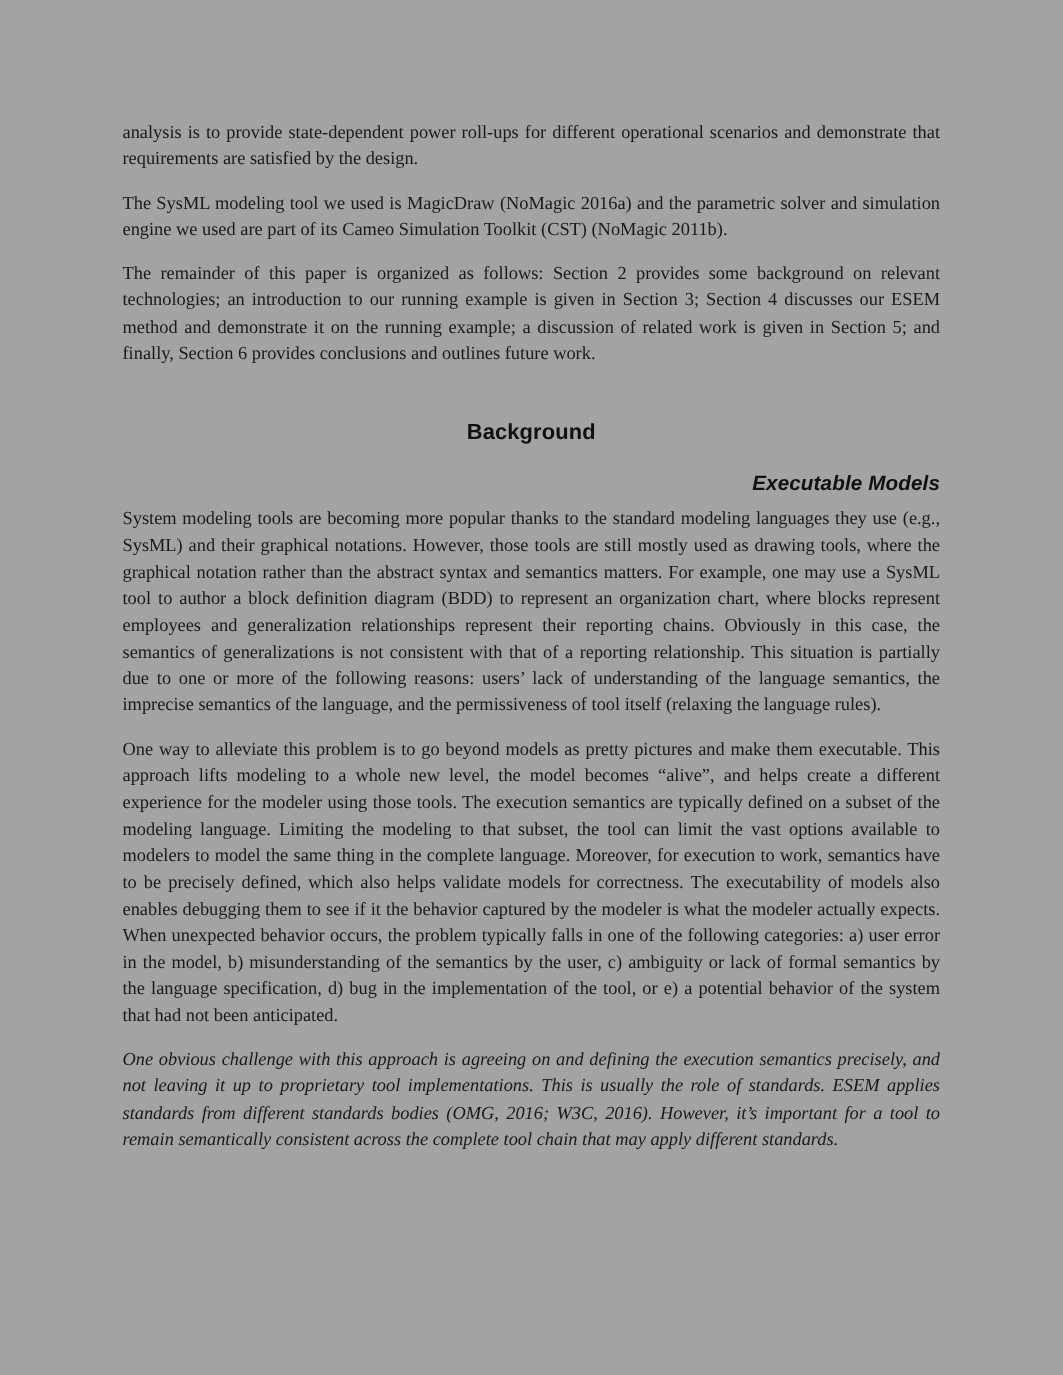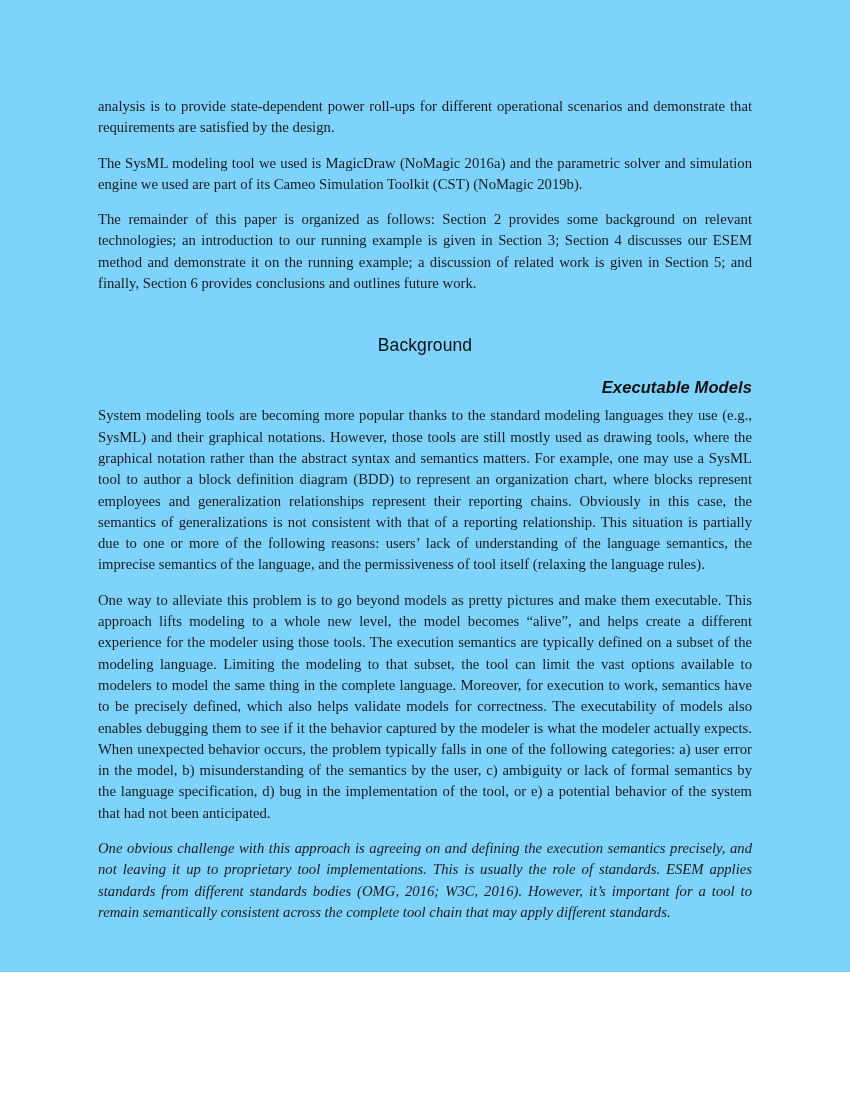--- a/index.html
+++ b/index.html
@@ -3,22 +3,22 @@
 <meta charset="utf-8">
 <style>
   html, body {
     margin: 0;
     padding: 0;
     background: #ffffff;
   }
   .page {
     position: relative;
     width: 850px;
-    height: 972px;
-    background: #7dd3fc;
+    height: 1100px;
+    background: #a3a3a3;
     overflow: hidden;
     box-sizing: border-box;
   }
   .content {
     position: absolute;
     left: 98px;
     top: 96px;
     width: 654px;
   }
   p.body-text {
@@ -33,21 +33,21 @@
     hyphens: none;
   }
   p.body-text:last-child {
     margin-bottom: 0;
     font-style: italic;
   }
   h1.section-heading {
     margin: 17px 0 0 0;
     font-family: "Liberation Sans", "DejaVu Sans", sans-serif;
     font-size: 17.5px;
-    font-weight: normal;
+    font-weight: bold;
     color: #101010;
     text-align: center;
     line-height: 22px;
     letter-spacing: 0.1px;
   }
   h2.subsection-heading {
     margin: 20px 0 7px 0;
     font-family: "Liberation Sans", "DejaVu Sans", sans-serif;
     font-size: 16.5px;
     font-weight: bold;
@@ -62,21 +62,21 @@
   }
 </style>
 </head>
 <body>
 
 <div class="page">
   <div class="content">
 
     <p class="body-text">analysis is to provide state-dependent power roll-ups for different operational scenarios and demonstrate that requirements are satisfied by the design.</p>
 
-    <p class="body-text">The SysML modeling tool we used is MagicDraw (NoMagic 2016a) and the parametric solver and simulation engine we used are part of its Cameo Simulation Toolkit (CST) (NoMagic 2019b).</p>
+    <p class="body-text">The SysML modeling tool we used is MagicDraw (NoMagic 2016a) and the parametric solver and simulation engine we used are part of its Cameo Simulation Toolkit (CST) (NoMagic 2011b).</p>
 
     <p class="body-text">The remainder of this paper is organized as follows: Section 2 provides some background on relevant technologies; an introduction to our running example is given in Section 3; Section 4 discusses our ESEM method and demonstrate it on the running example; a discussion of related work is given in Section 5; and finally, Section 6 provides conclusions and outlines future work.</p>
 
     <div class="gap-before-heading"></div>
 
     <h1 class="section-heading">Background</h1>
 
     <h2 class="subsection-heading">Executable Models</h2>
 
     <p class="body-text">System modeling tools are becoming more popular thanks to the standard modeling languages they use (e.g., SysML) and their graphical notations. However, those tools are still mostly used as drawing tools, where the graphical notation rather than the abstract syntax and semantics matters. For example, one may use a SysML tool to author a block definition diagram (BDD) to represent an organization chart, where blocks represent employees and generalization relationships represent their reporting chains. Obviously in this case, the semantics of generalizations is not consistent with that of a reporting relationship. This situation is partially due to one or more of the following reasons: users’ lack of understanding of the language semantics, the imprecise semantics of the language, and the permissiveness of tool itself (relaxing the language rules).</p>

